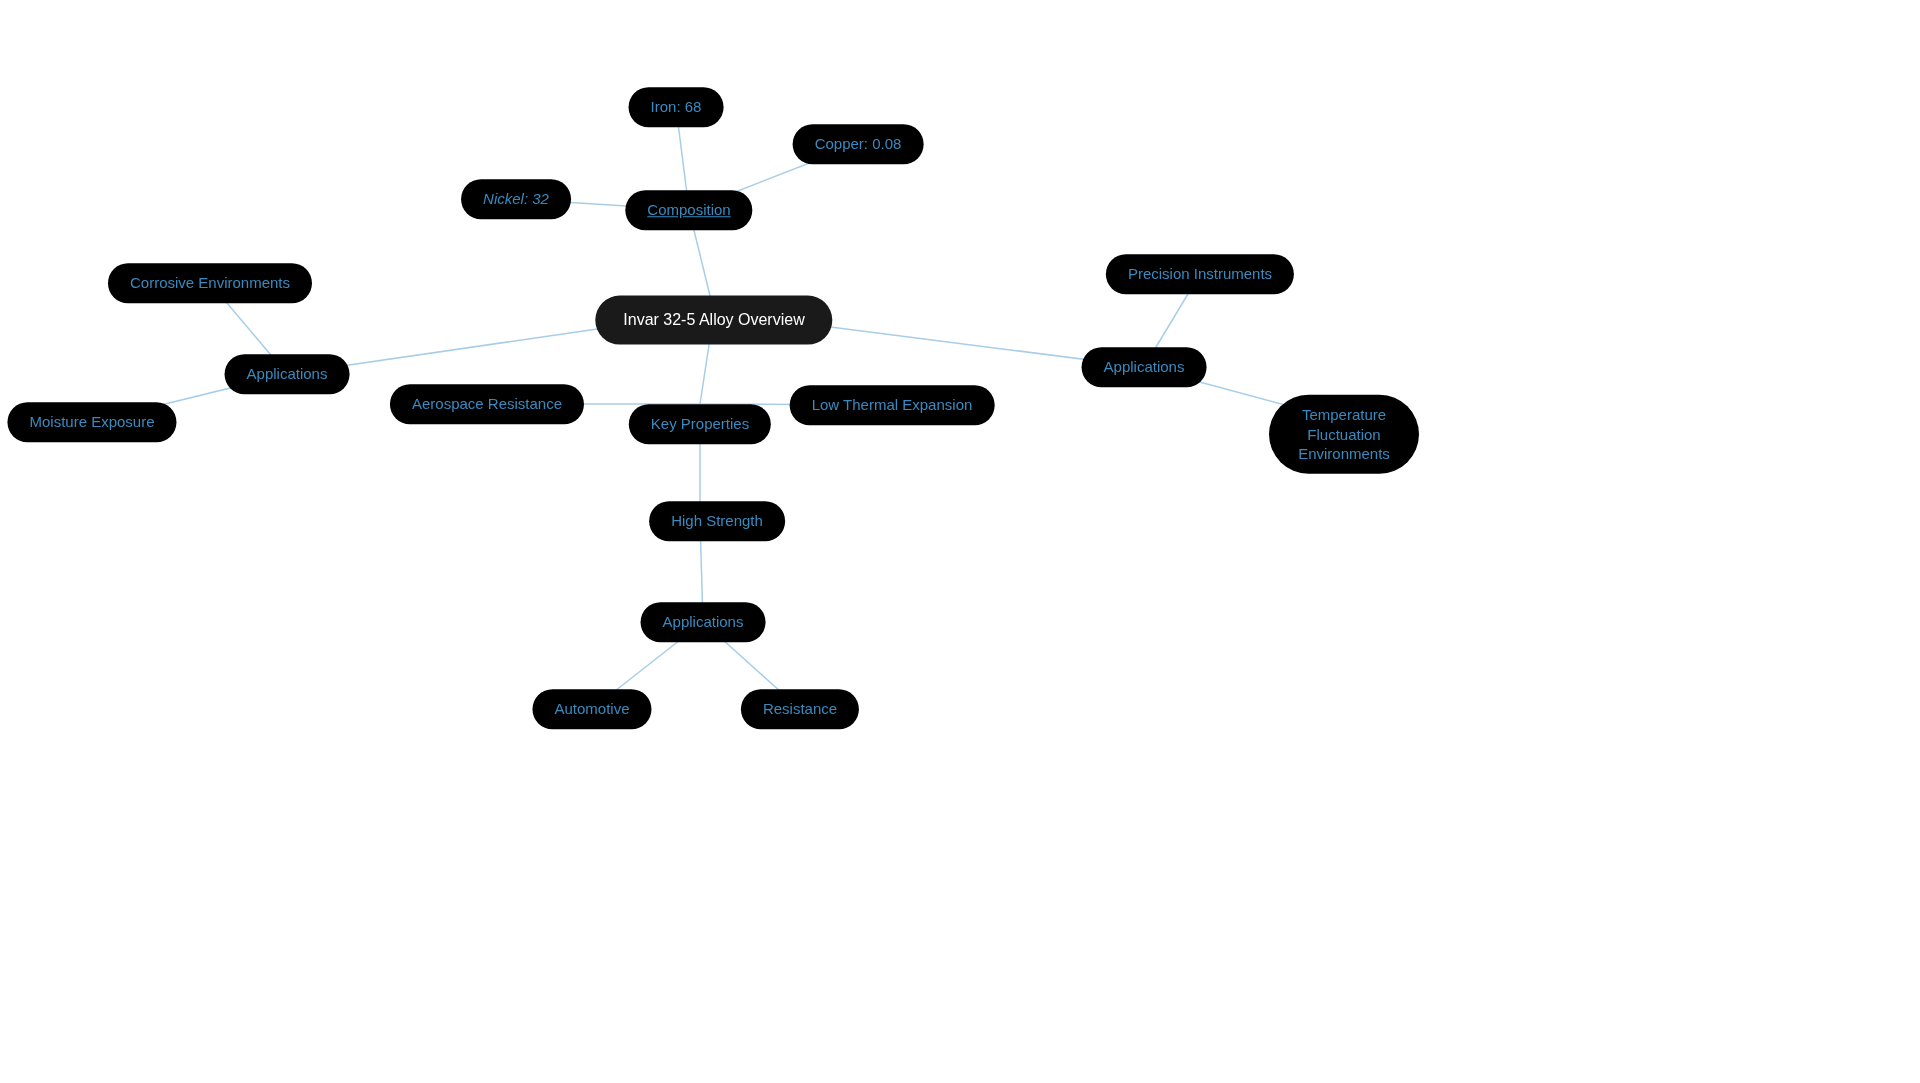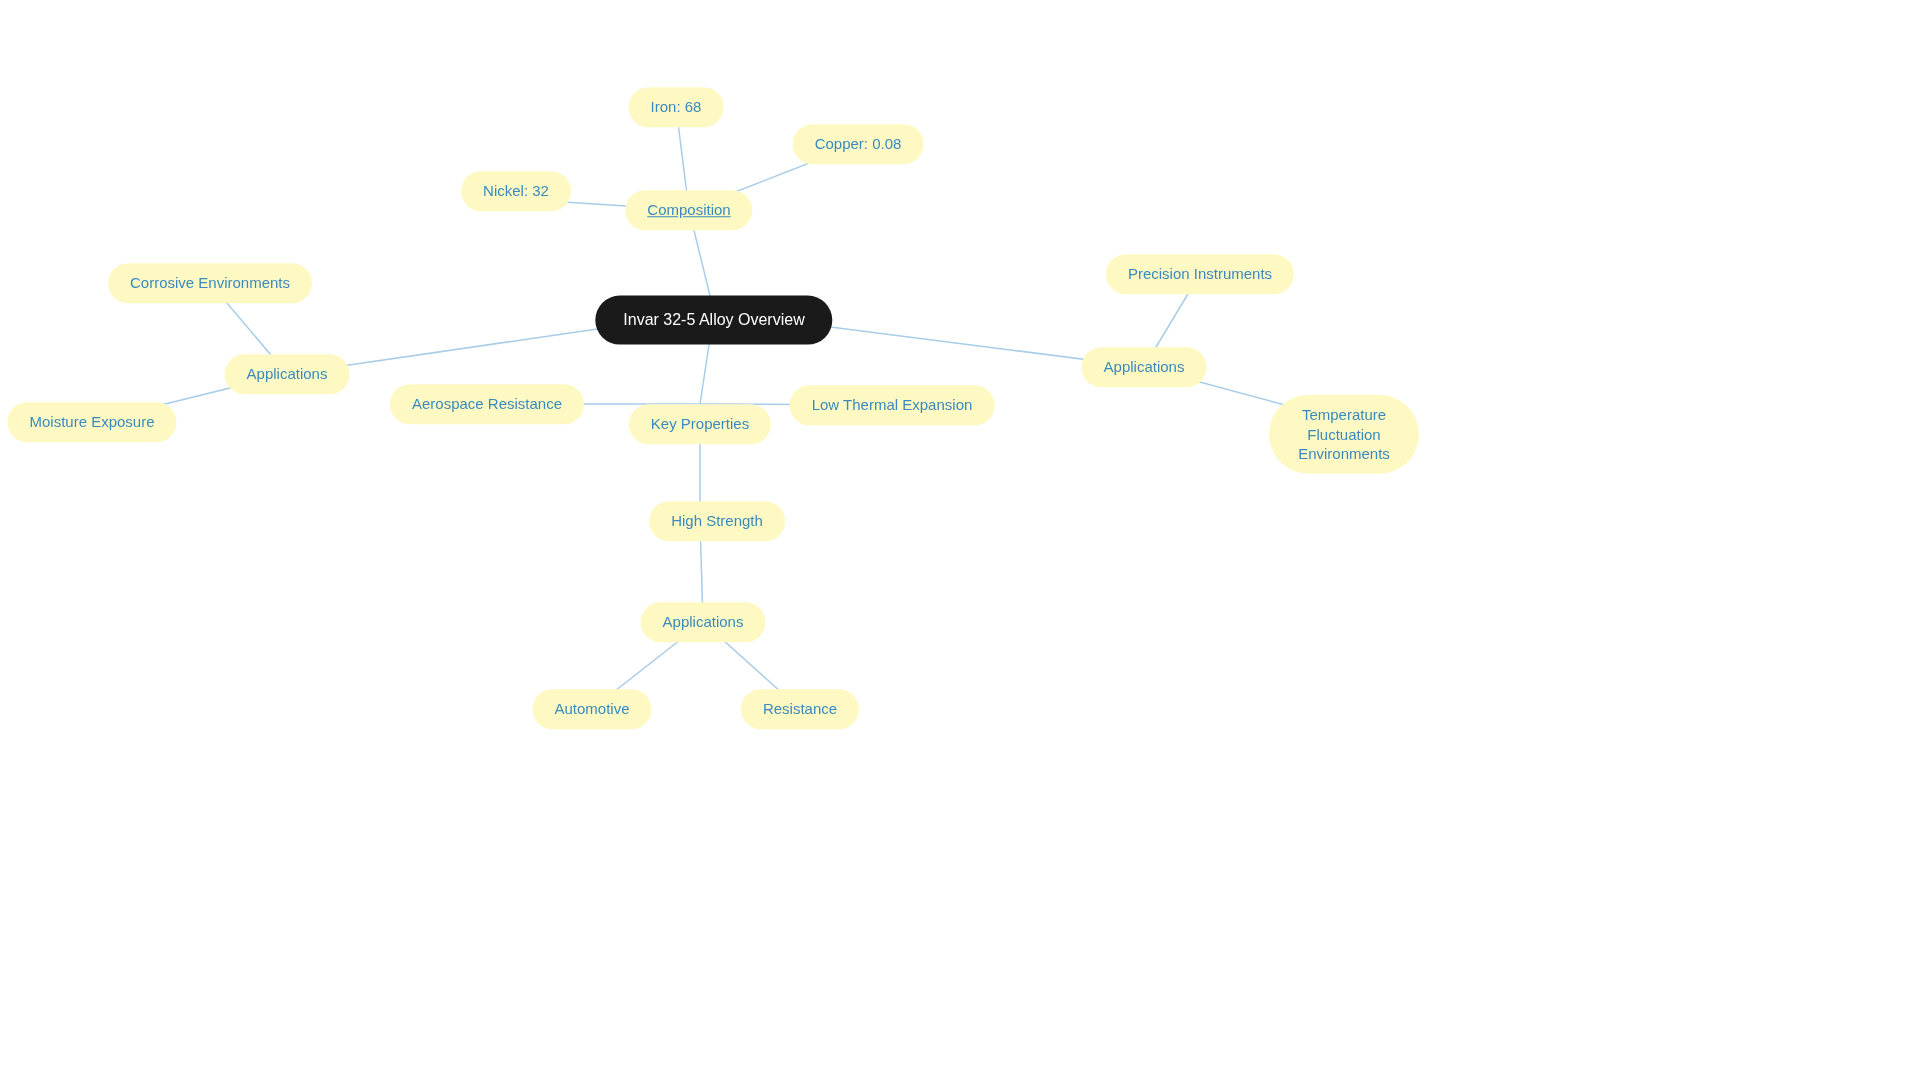--- a/index.html
+++ b/index.html
@@ -31,21 +31,21 @@
     }
     .node-center {
       background: #1a1a1a;
       color: #ffffff;
       font-size: 16px;
       font-weight: 500;
       padding: 14px 28px;
       border-radius: 30px;
     }
     .node-light {
-      background: #fef9c3;
+      background: #000000;
       color: #3a8abf;
       border: none;
     }
     .node-wrap {
       white-space: normal;
       width: 150px;
     }
   </style>
 </head>
 <body>
@@ -86,21 +86,21 @@
 
   <line x1="703" y1="622" x2="800" y2="709" stroke="#a8cde8" stroke-width="1.5"></line>
 </svg>
 
 <div class="node node-center" style="left:714px; top:312px;margin-top:8px;">Invar 32-5 Alloy Overview</div>
 
 <div class="node node-light" style="left:689px; top:210px;text-decoration:underline;">Composition</div>
 
 <div class="node node-light" style="left:676px; top:107px;">Iron: 68</div>
 
-<div class="node node-light" style="left:516px; top:191px;">Nickel: 32</div>
+<div class="node node-light" style="left:516px; top:199px;font-style:italic;">Nickel: 32</div>
 
 <div class="node node-light" style="left:858px; top:144px;">Copper: 0.08</div>
 
 <div class="node node-light" style="left:700px; top:424px;">Key Properties</div>
 
 <div class="node node-light" style="left:487px; top:404px;">Aerospace Resistance</div>
 
 <div class="node node-light" style="left:892px; top:405px;">Low Thermal Expansion</div>
 
 <div class="node node-light" style="left:717px; top:521px;">High Strength</div>

